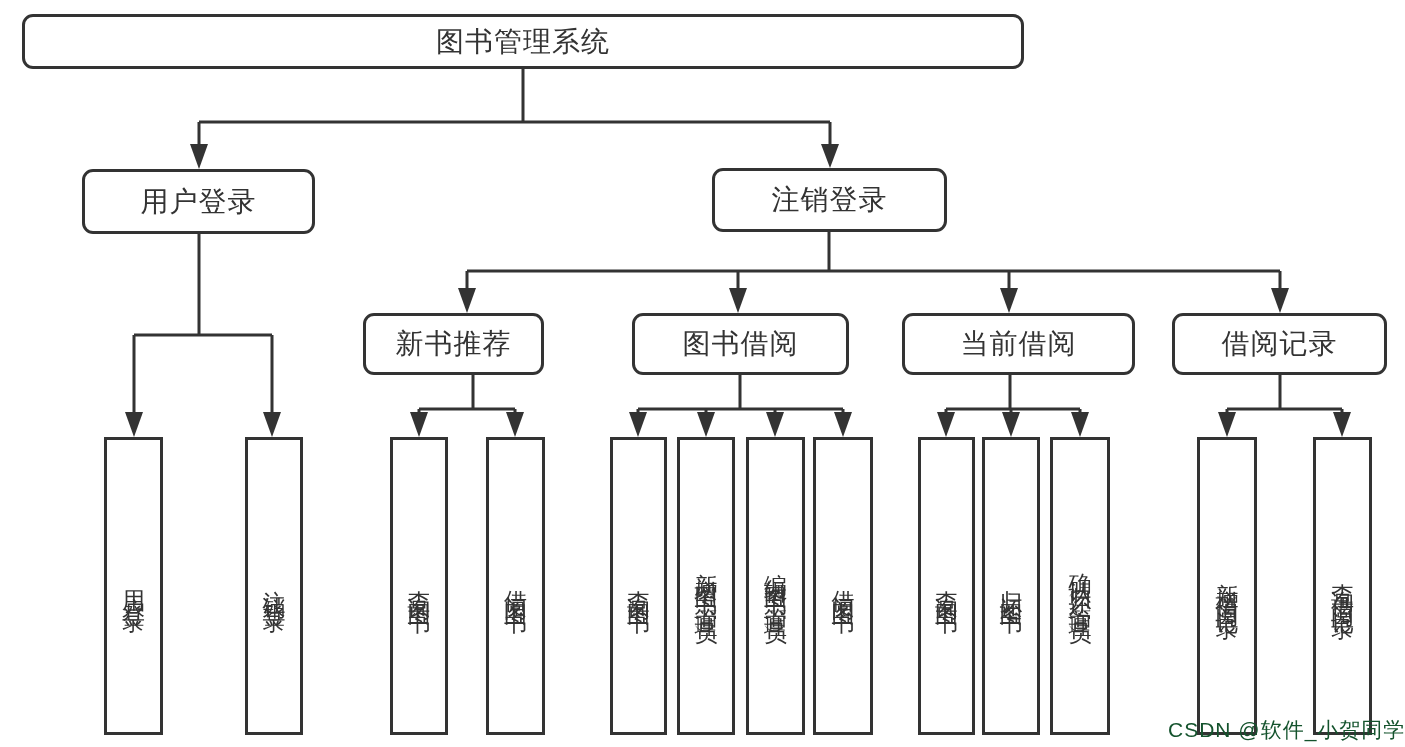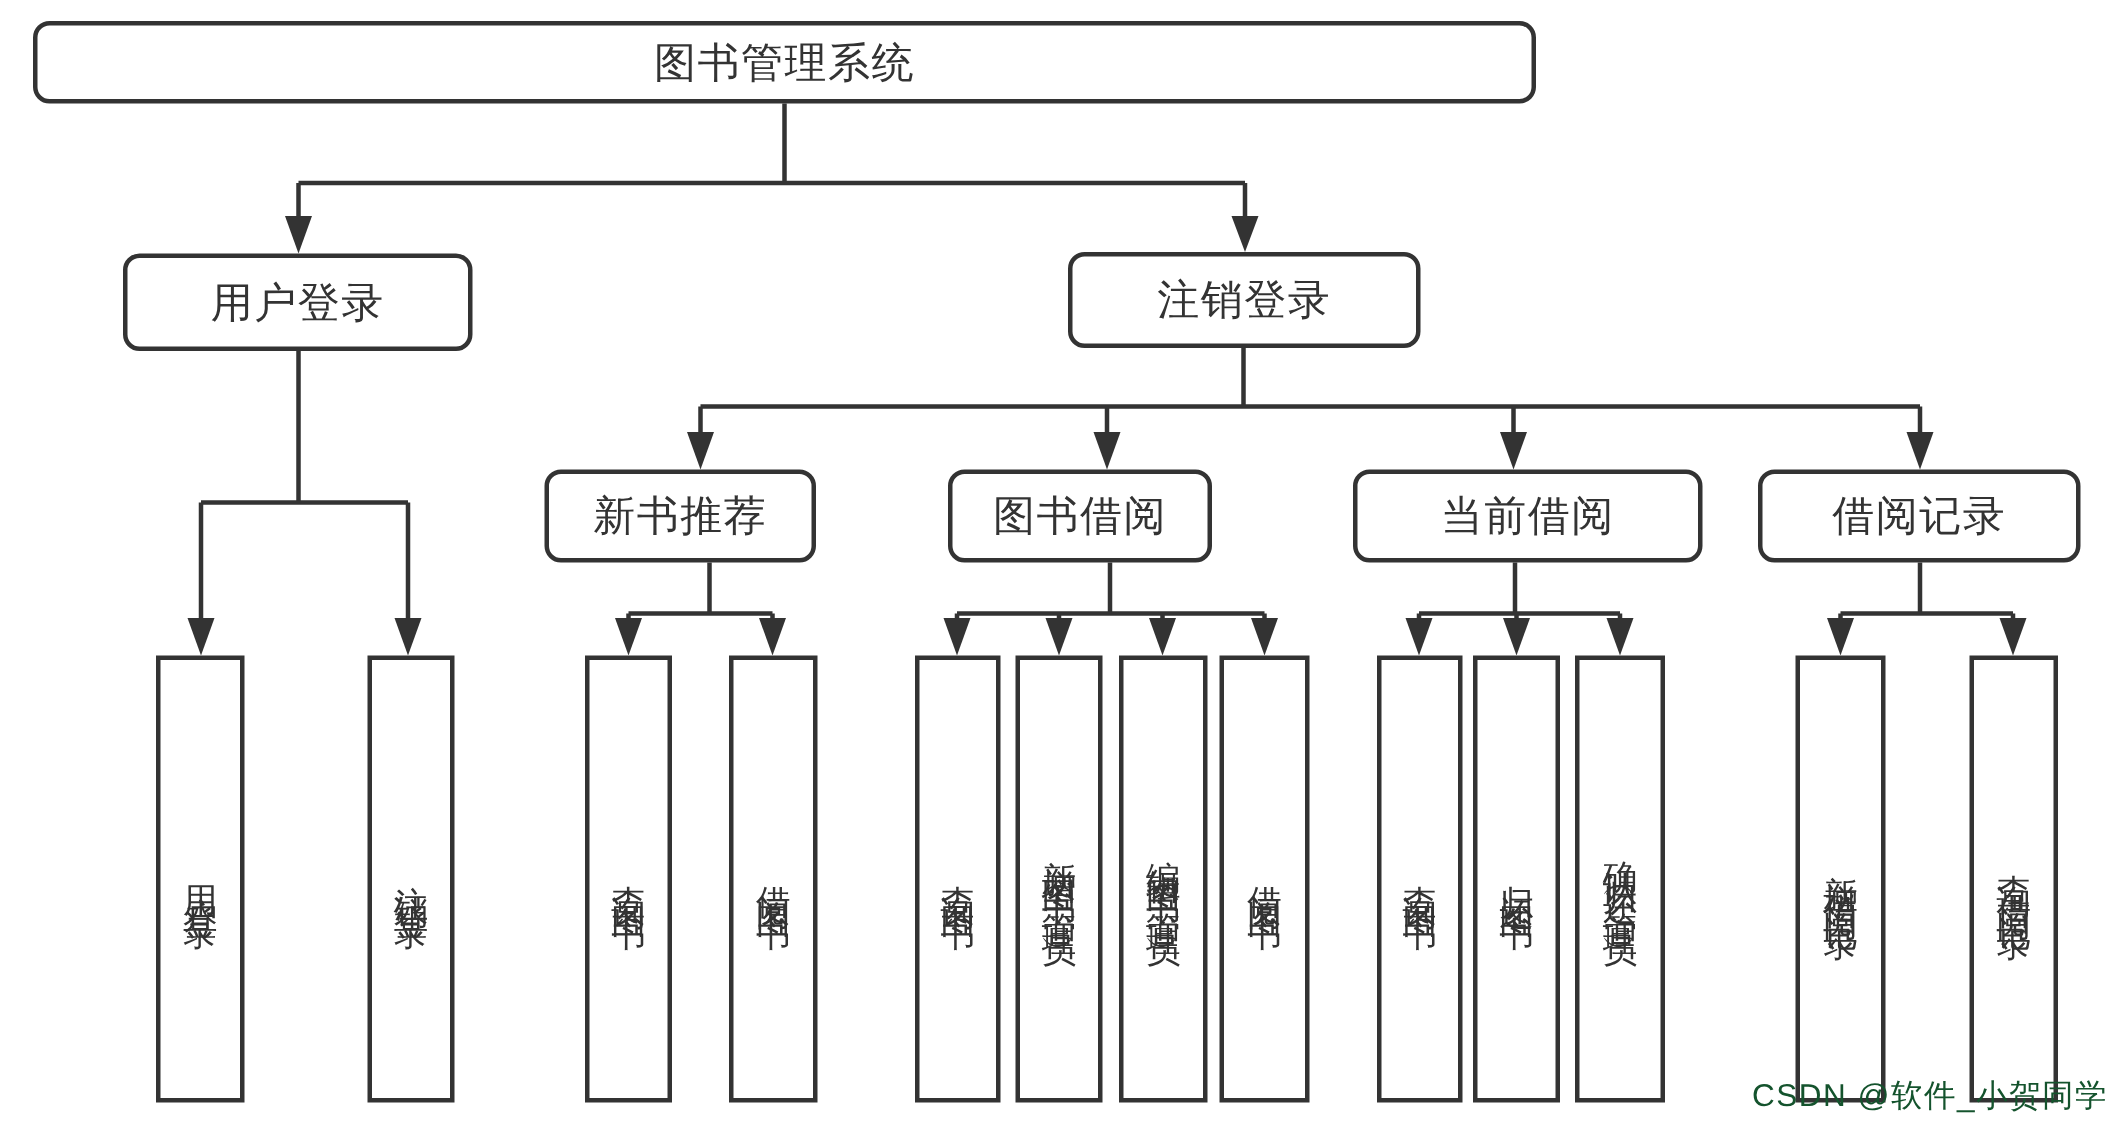--- a/index.html
+++ b/index.html
@@ -53,21 +53,21 @@
     text-orientation: mixed;
     font-size: 23px;
     letter-spacing: 7px;
     line-height: 1;
   }
   
   .b-root      { left: 22px;   top: 14px;  width: 1002px; height: 55px; }
   .b-login     { left: 82px;   top: 169px; width: 233px;  height: 65px; }
   .b-mgmt      { left: 712px;  top: 168px; width: 235px;  height: 64px; }
   .b-l3a       { left: 363px;  top: 313px; width: 181px;  height: 62px; }
-  .b-l3b       { left: 632px;  top: 313px; width: 176px;  height: 62px; }
+  .b-l3b       { left: 632px;  top: 313px; width: 217px;  height: 62px; }
   .b-l3c       { left: 902px;  top: 313px; width: 233px;  height: 62px; }
   .b-l3d       { left: 1172px; top: 313px; width: 215px;  height: 62px; }
   
   .b-c1  { left: 104px;  top: 437px; width: 59px; height: 298px; }
   .b-c2  { left: 245px;  top: 437px; width: 58px; height: 298px; }
   .b-c3  { left: 390px;  top: 437px; width: 58px; height: 298px; }
   .b-c4  { left: 486px;  top: 437px; width: 59px; height: 298px; }
   .b-c5  { left: 610px;  top: 437px; width: 57px; height: 298px; }
   .b-c6  { left: 677px;  top: 437px; width: 58px; height: 298px; }
   .b-c7  { left: 746px;  top: 437px; width: 59px; height: 298px; }

